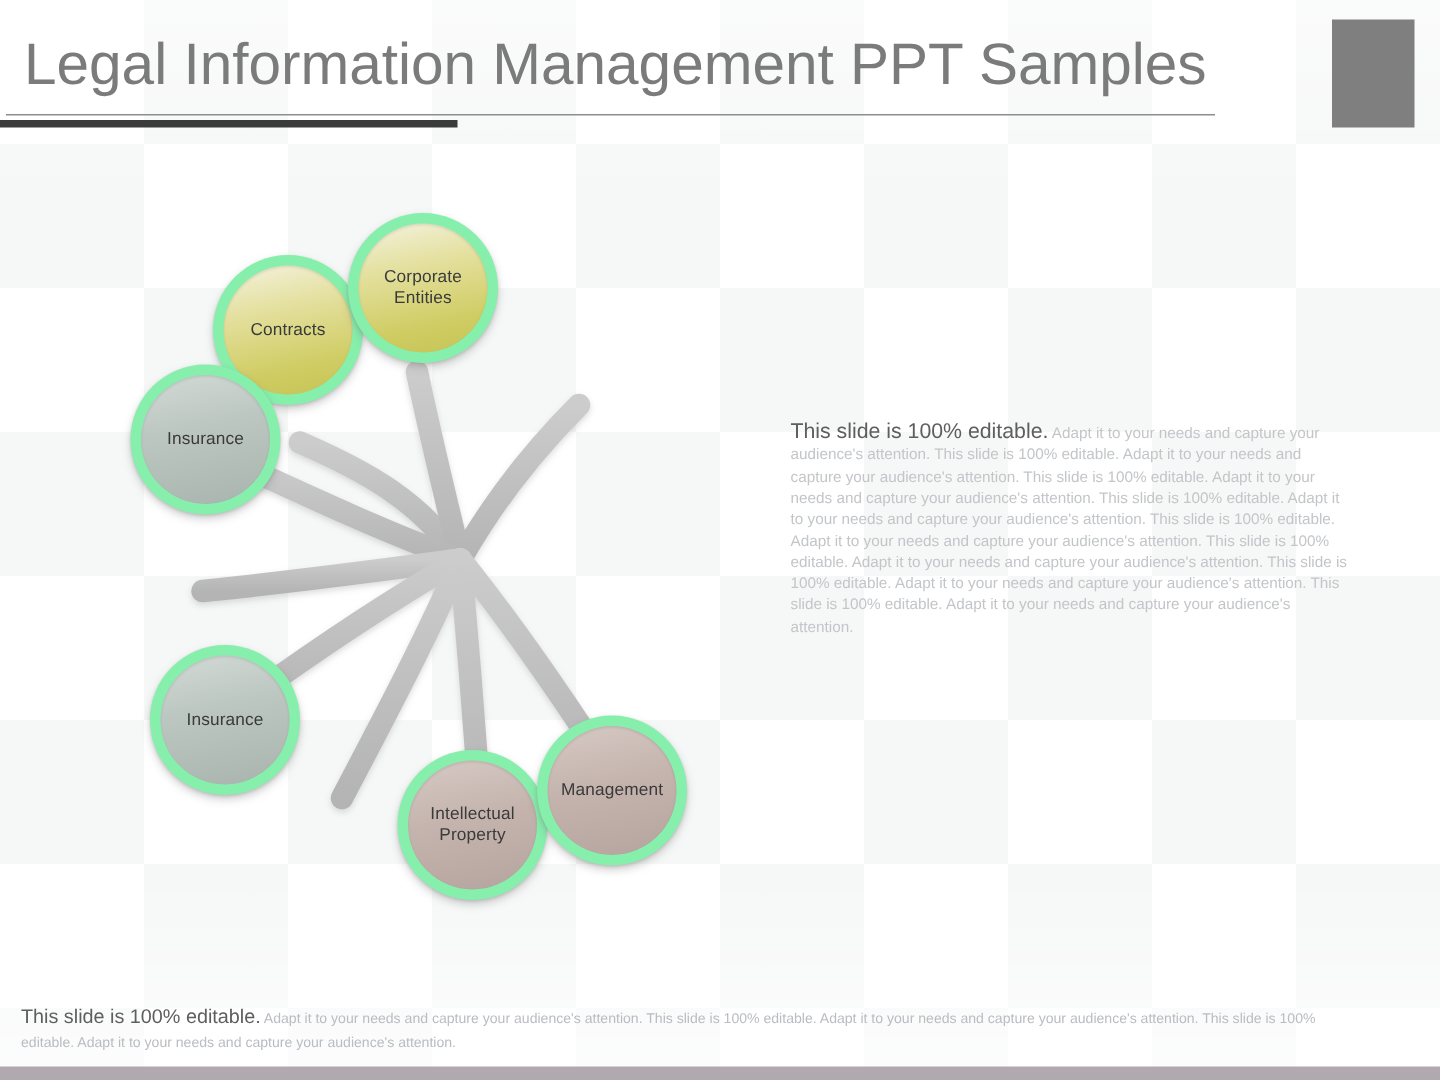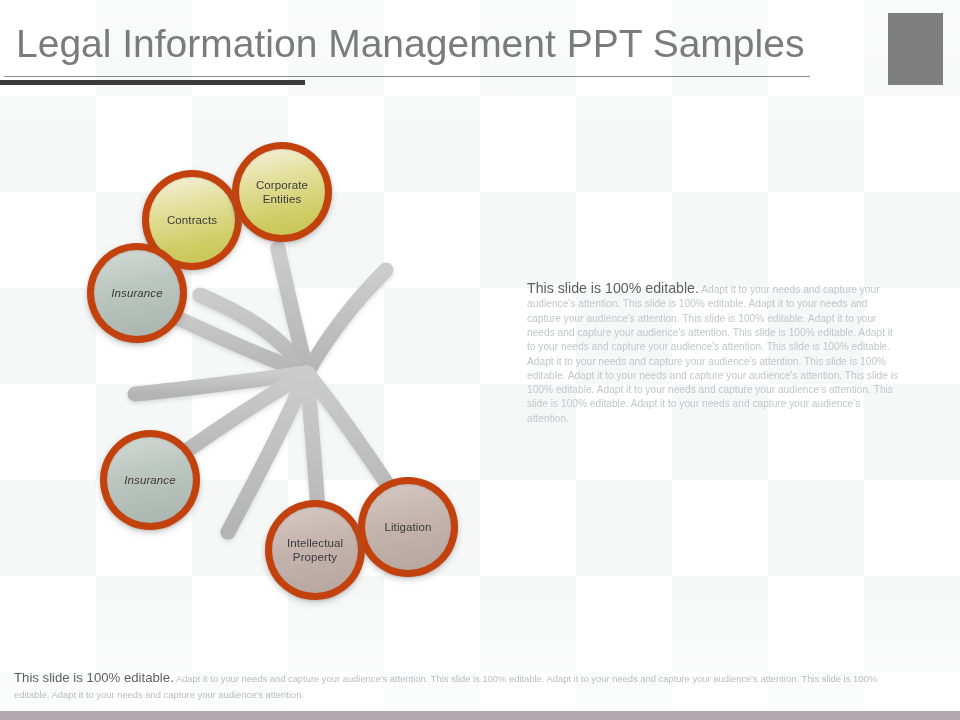--- a/index.html
+++ b/index.html
@@ -95,21 +95,21 @@
   #spokes {
     position: absolute;
     left: 0; top: 0;
     width: 480px; height: 540px;
   }
 
   .node {
     position: absolute;
     border-radius: 50%;
     box-sizing: border-box;
-    background: #c2410c;
+    background: #86efac;
     box-shadow: 0 3px 6px rgba(120,120,120,0.35),
                 0 1px 2px rgba(120,120,120,0.25);
     display: flex;
     align-items: center;
     justify-content: center;
   }
   .node .disc {
     border-radius: 50%;
     width: calc(100% - 14px);
     height: calc(100% - 14px);
@@ -125,21 +125,20 @@
     line-height: 1.22;
     padding: 0 6px;
     letter-spacing: 0.1px;
   }
 
   .olive .disc {
     background: linear-gradient(168deg, #f4f2df 0%, #e4e09f 34%, #cfcc63 76%, #c6c456 100%);
   }
   .sage .disc {
     background: linear-gradient(168deg, #d2dad5 0%, #bdc7c1 40%, #a8b4ad 100%);
-    font-style: italic;
   }
   .mauve .disc {
     background: linear-gradient(168deg, #d6c9c4 0%, #c5b4ae 45%, #b6a49e 100%);
   }
   .hub {
     box-shadow: 0 4px 9px rgba(120,120,120,0.40);
   }
   .hub .disc {
     background: linear-gradient(160deg, #ffffff 0%, #fbfbfb 50%, #f1f1f1 100%);
     box-shadow: inset 0 0 0 1px rgba(0,0,0,0.035);
@@ -259,21 +258,21 @@
 
 
     <div class="node mauve" style="left:225px; top:400px; width:100px; height:100px;">
       <div class="disc">
         <span class="lbl">Intellectual Property</span>
       </div>
     </div>
 
     <div class="node mauve" style="left:318px; top:377px; width:100px; height:100px;">
       <div class="disc">
-        <span class="lbl">Litigation</span>
+        <span class="lbl">Management</span>
       </div>
     </div>
 
 
   </div>
 
   <div id="body-copy"><span class="lead">This slide is 100% editable.</span><span> Adapt it to your needs and capture your audience's attention. This slide is 100% editable. Adapt it to your needs and capture your audience's attention. This slide is 100% editable. Adapt it to your needs and capture your audience's attention. This slide is 100% editable. Adapt it to your needs and capture your audience's attention. This slide is 100% editable. Adapt it to your needs and capture your audience's attention. This slide is 100% editable. Adapt it to your needs and capture your audience's attention. This slide is 100% editable. Adapt it to your needs and capture your audience's attention. This slide is 100% editable. Adapt it to your needs and capture your audience's attention.</span></div>
 
   <div id="footer-copy"><span class="lead">This slide is 100% editable.</span><span> Adapt it to your needs and capture your audience's attention. This slide is 100% editable. Adapt it to your needs and capture your audience's attention. This slide is 100% editable. Adapt it to your needs and capture your audience's attention.</span></div>
 

